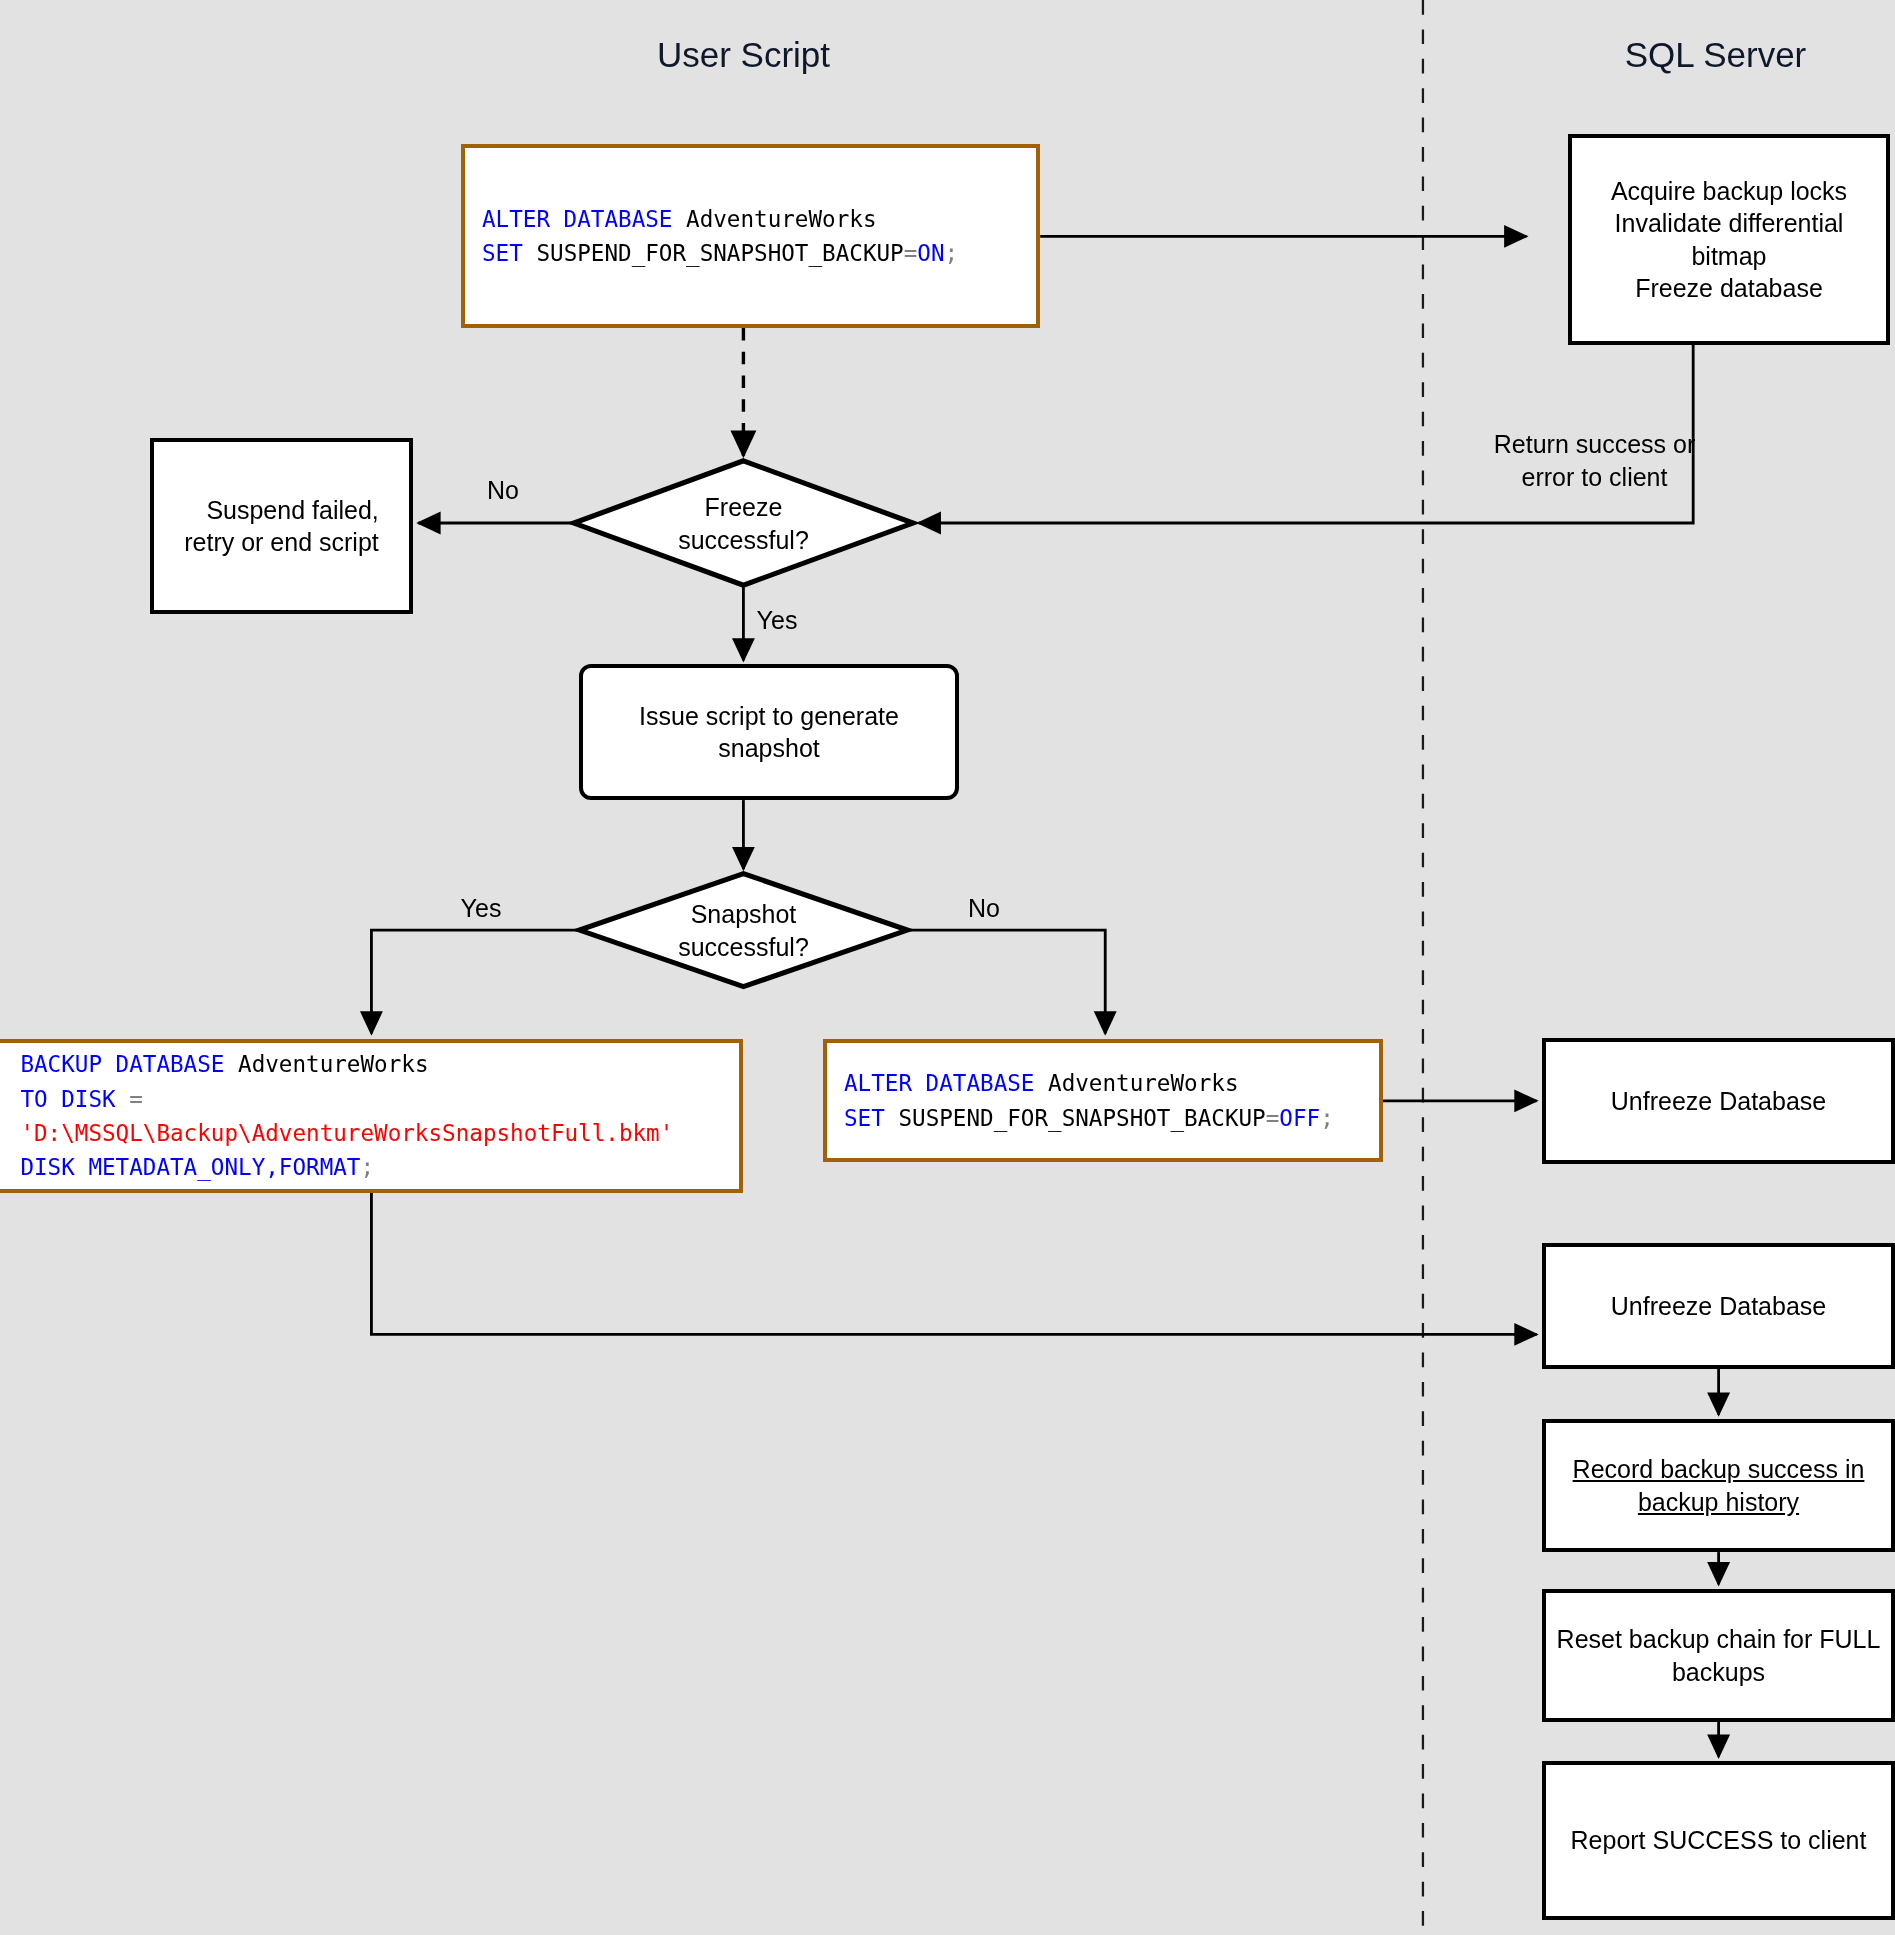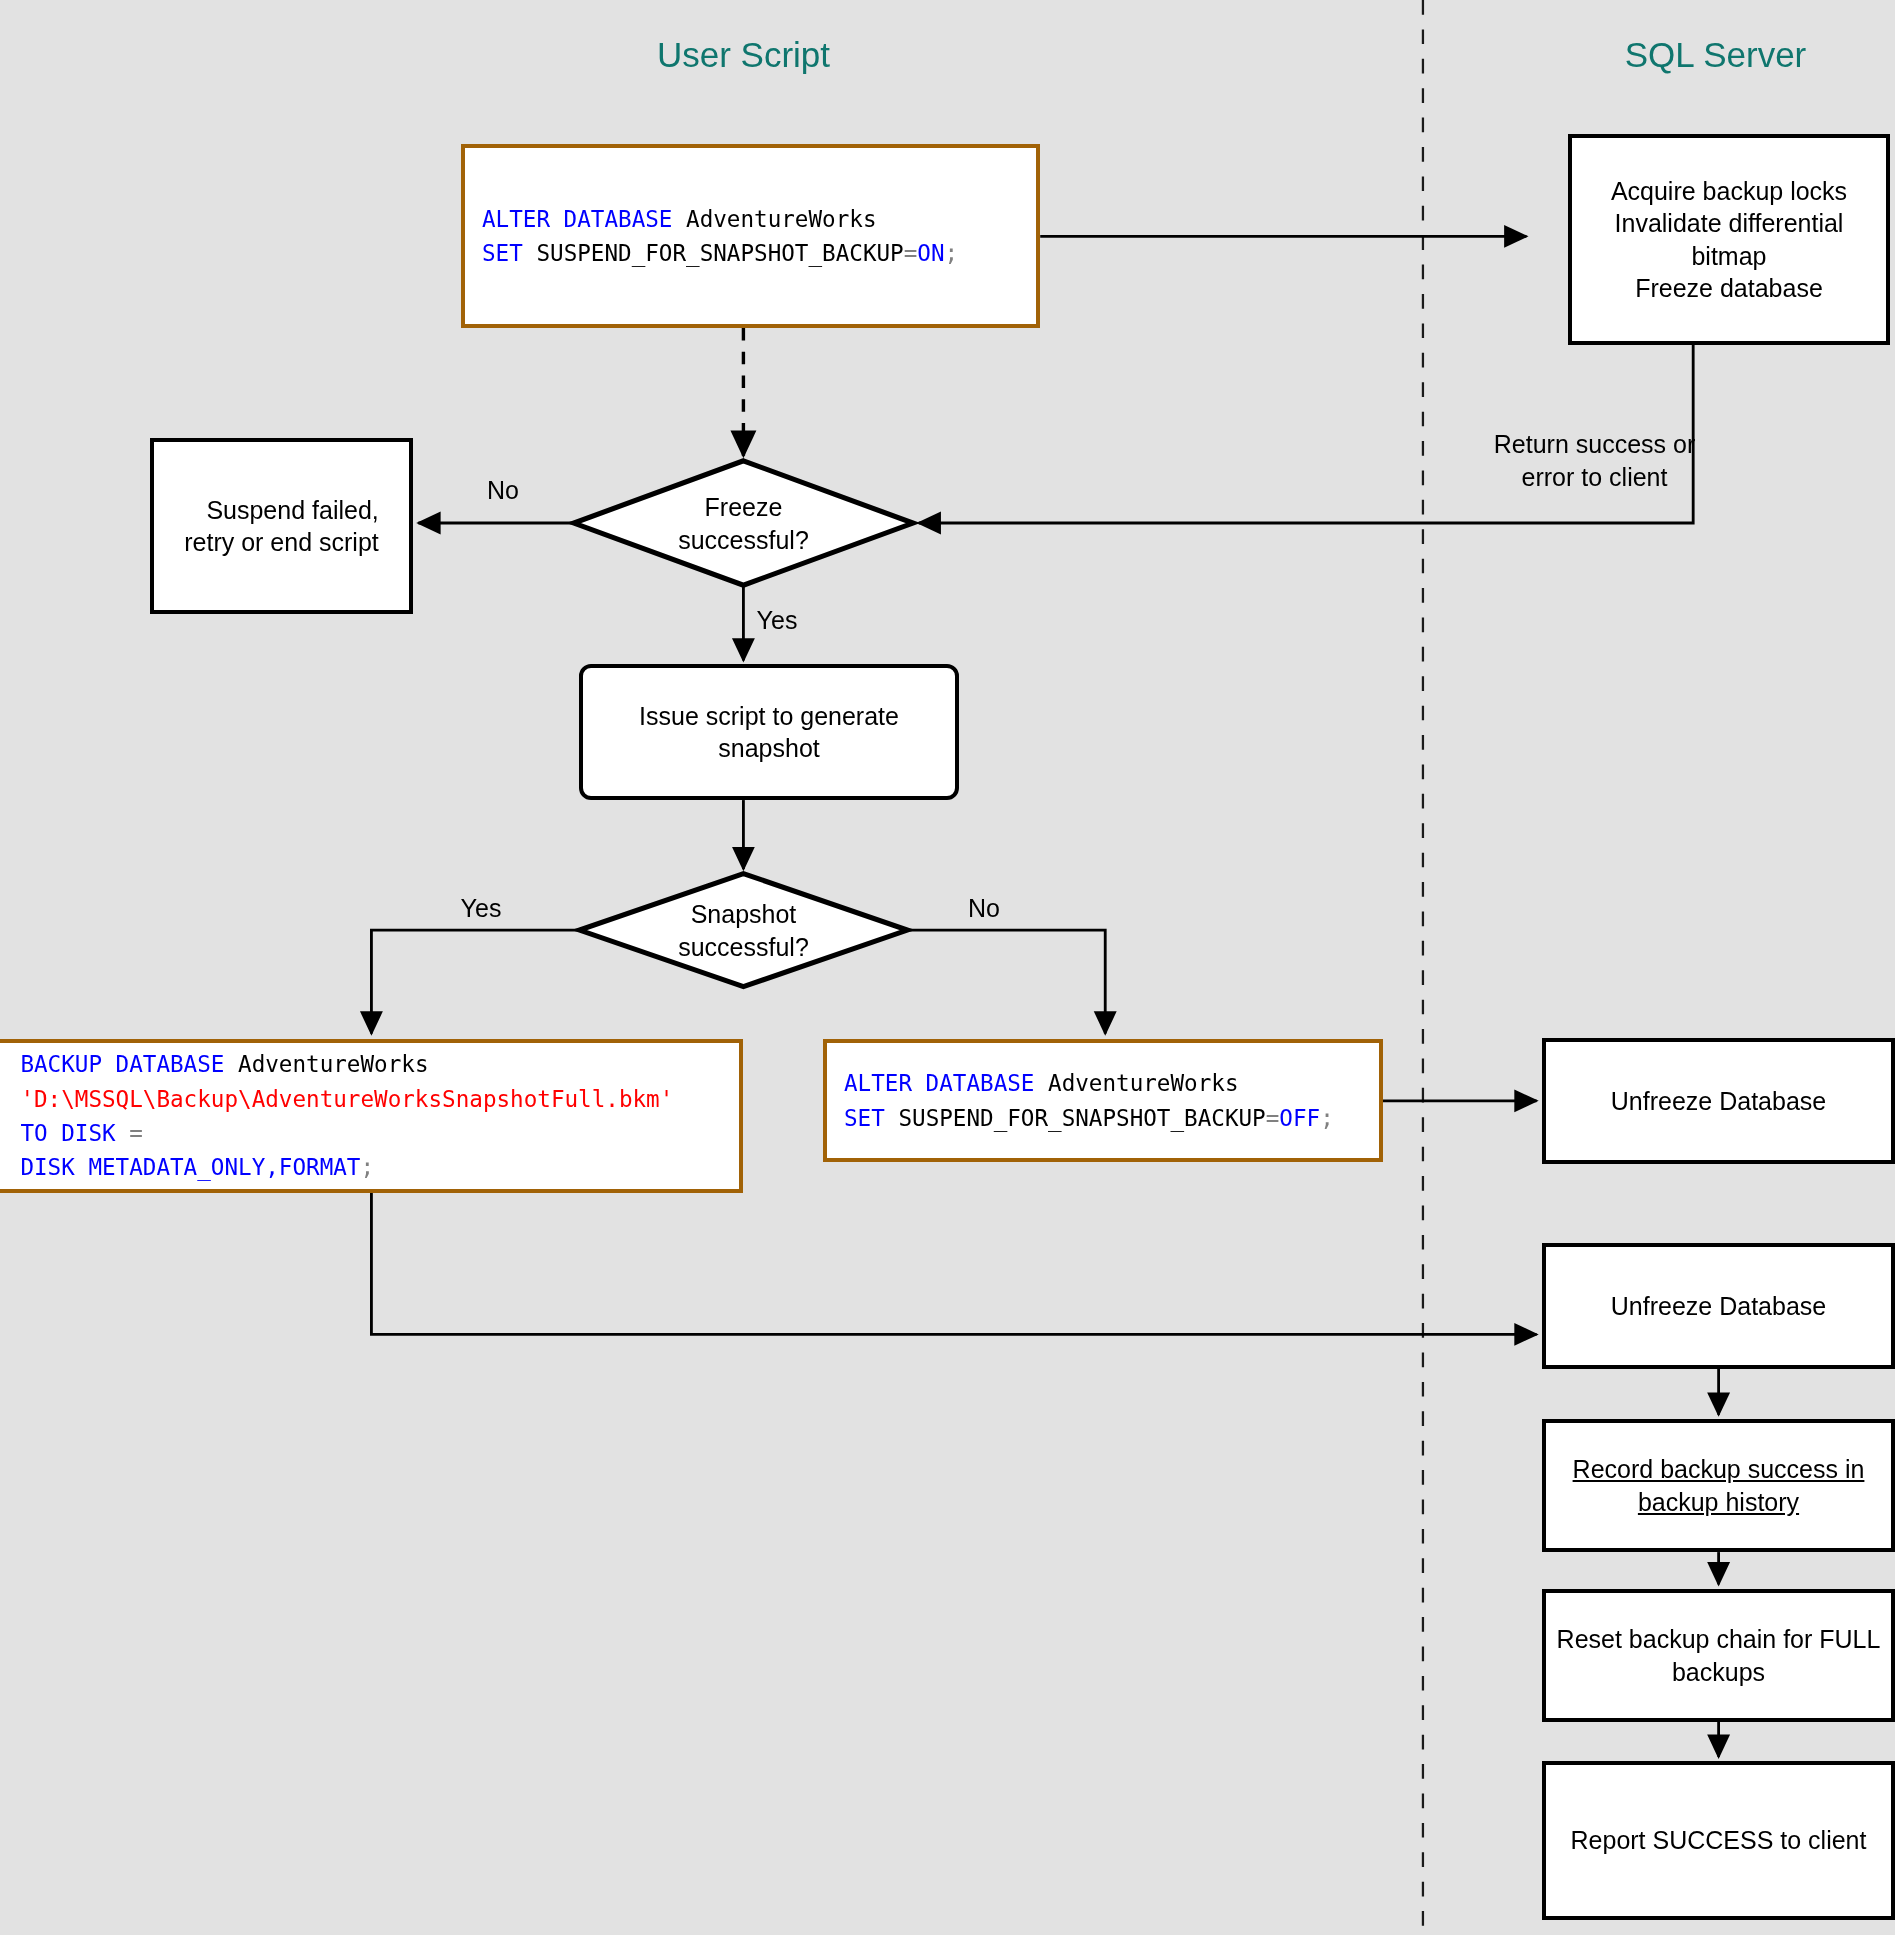--- a/index.html
+++ b/index.html
@@ -7,21 +7,21 @@
     width:1895px;height:1936px;
     background:#e2e2e2;
     font-family:"Liberation Sans",sans-serif;
     overflow:hidden;
   }
   #stage{position:relative;width:1895px;height:1936px;}
   svg#flow{position:absolute;left:0;top:0;width:1895px;height:1936px;}
   .lane-title{
     position:absolute;
     font-size:35px;
-    color:#0f766e;
+    color:#0f172a;
     text-align:center;
     white-space:nowrap;
     letter-spacing:0px;
   }
   .node{
     position:absolute;
     background:#ffffff;
     border:4px solid #000000;
     box-sizing:border-box;
     display:flex;
@@ -147,22 +147,22 @@
 snapshot</span>
   </div>
 
   <div class="diamond-label" style="left:602px;top:898px;width:283px;">
     <div>Snapshot</div>
     <div>successful?</div>
   </div>
 
   <div class="code" style="left:-4px;top:1039px;width:747px;height:154px;padding-left:20.4px;">
     <div><span class="kw">BACKUP DATABASE </span><span>AdventureWorks</span></div>
+    <div><span class="kw">TO DISK </span><span class="op">=</span></div>
     <div><span class="str">'D:\MSSQL\Backup\AdventureWorksSnapshotFull.bkm'</span></div>
-    <div><span class="kw">TO DISK </span><span class="op">=</span></div>
     <div><span class="kw">DISK METADATA_ONLY,FORMAT</span><span class="punc">;</span></div>
   </div>
 
   <div class="code" style="left:823px;top:1039px;width:560px;height:123px;">
     <div><span class="kw">ALTER DATABASE </span><span>AdventureWorks</span></div>
     <div><span class="kw">SET </span><span>SUSPEND_FOR_SNAPSHOT_BACKUP</span><span class="op">=</span><span class="kw">OFF</span><span class="punc">;</span></div>
   </div>
 
   <div class="node" style="left:1542px;top:1038px;width:353px;height:126px;">
     <span style="white-space:pre-line;">Unfreeze Database</span>

